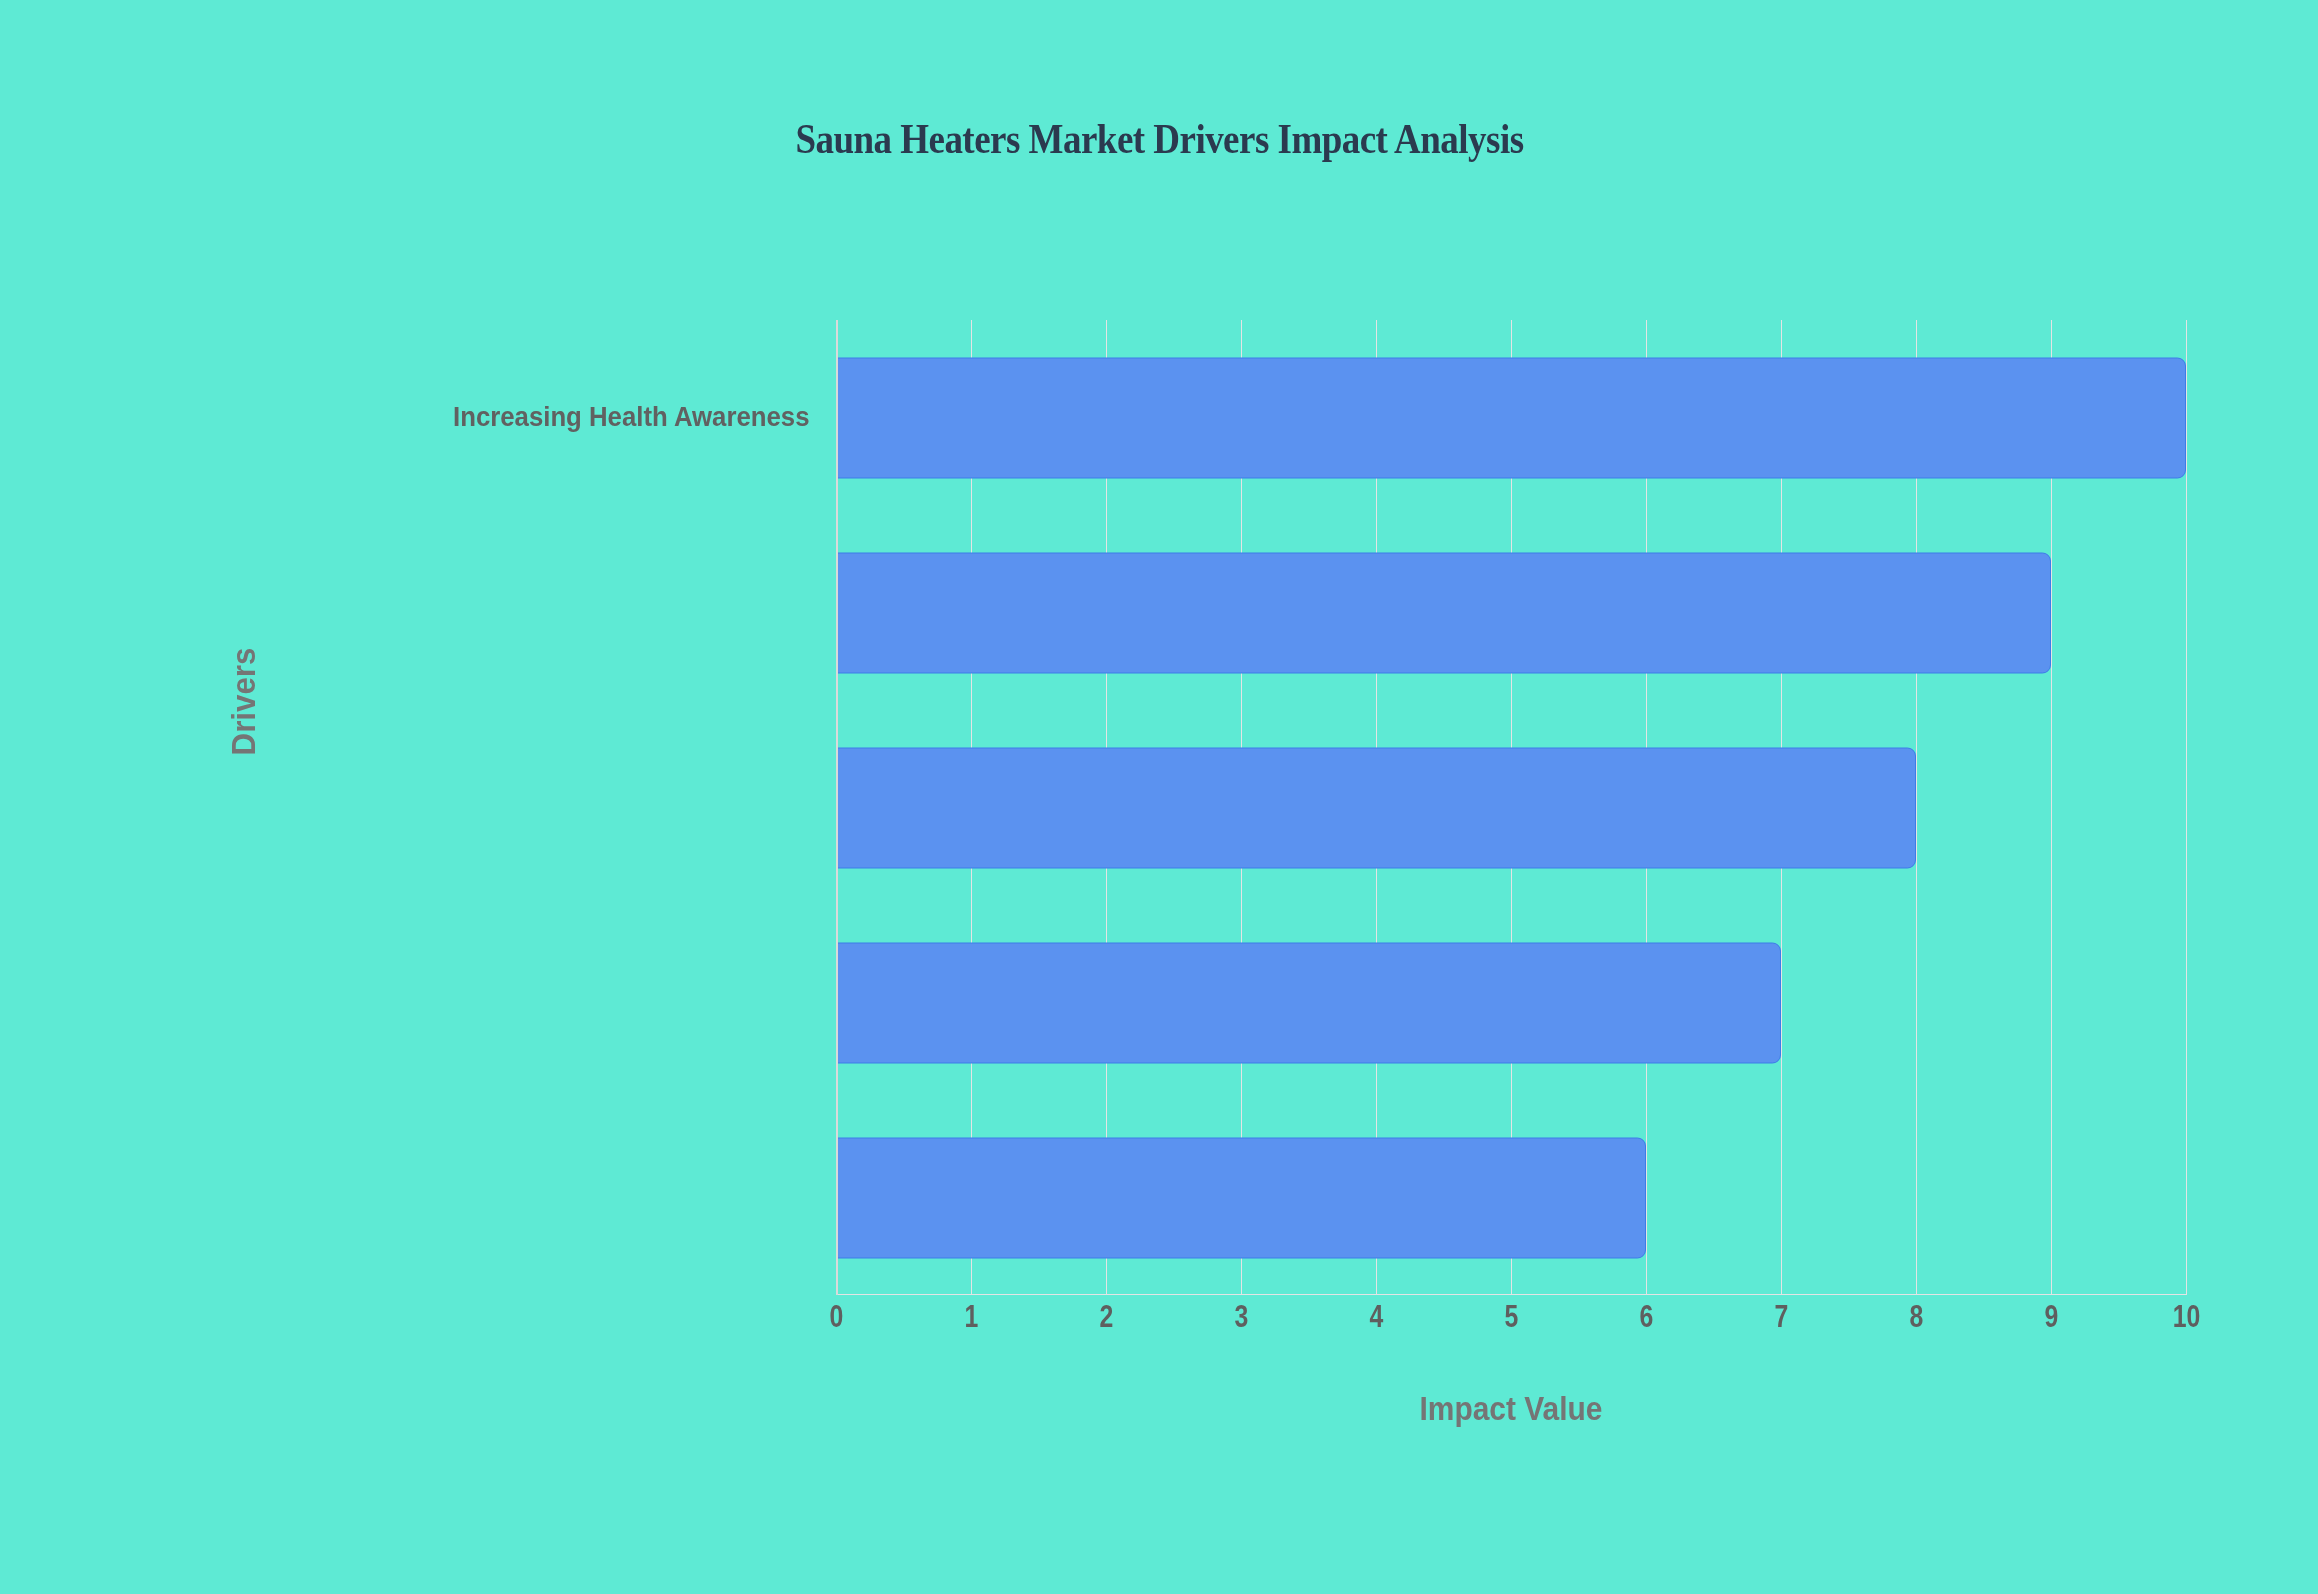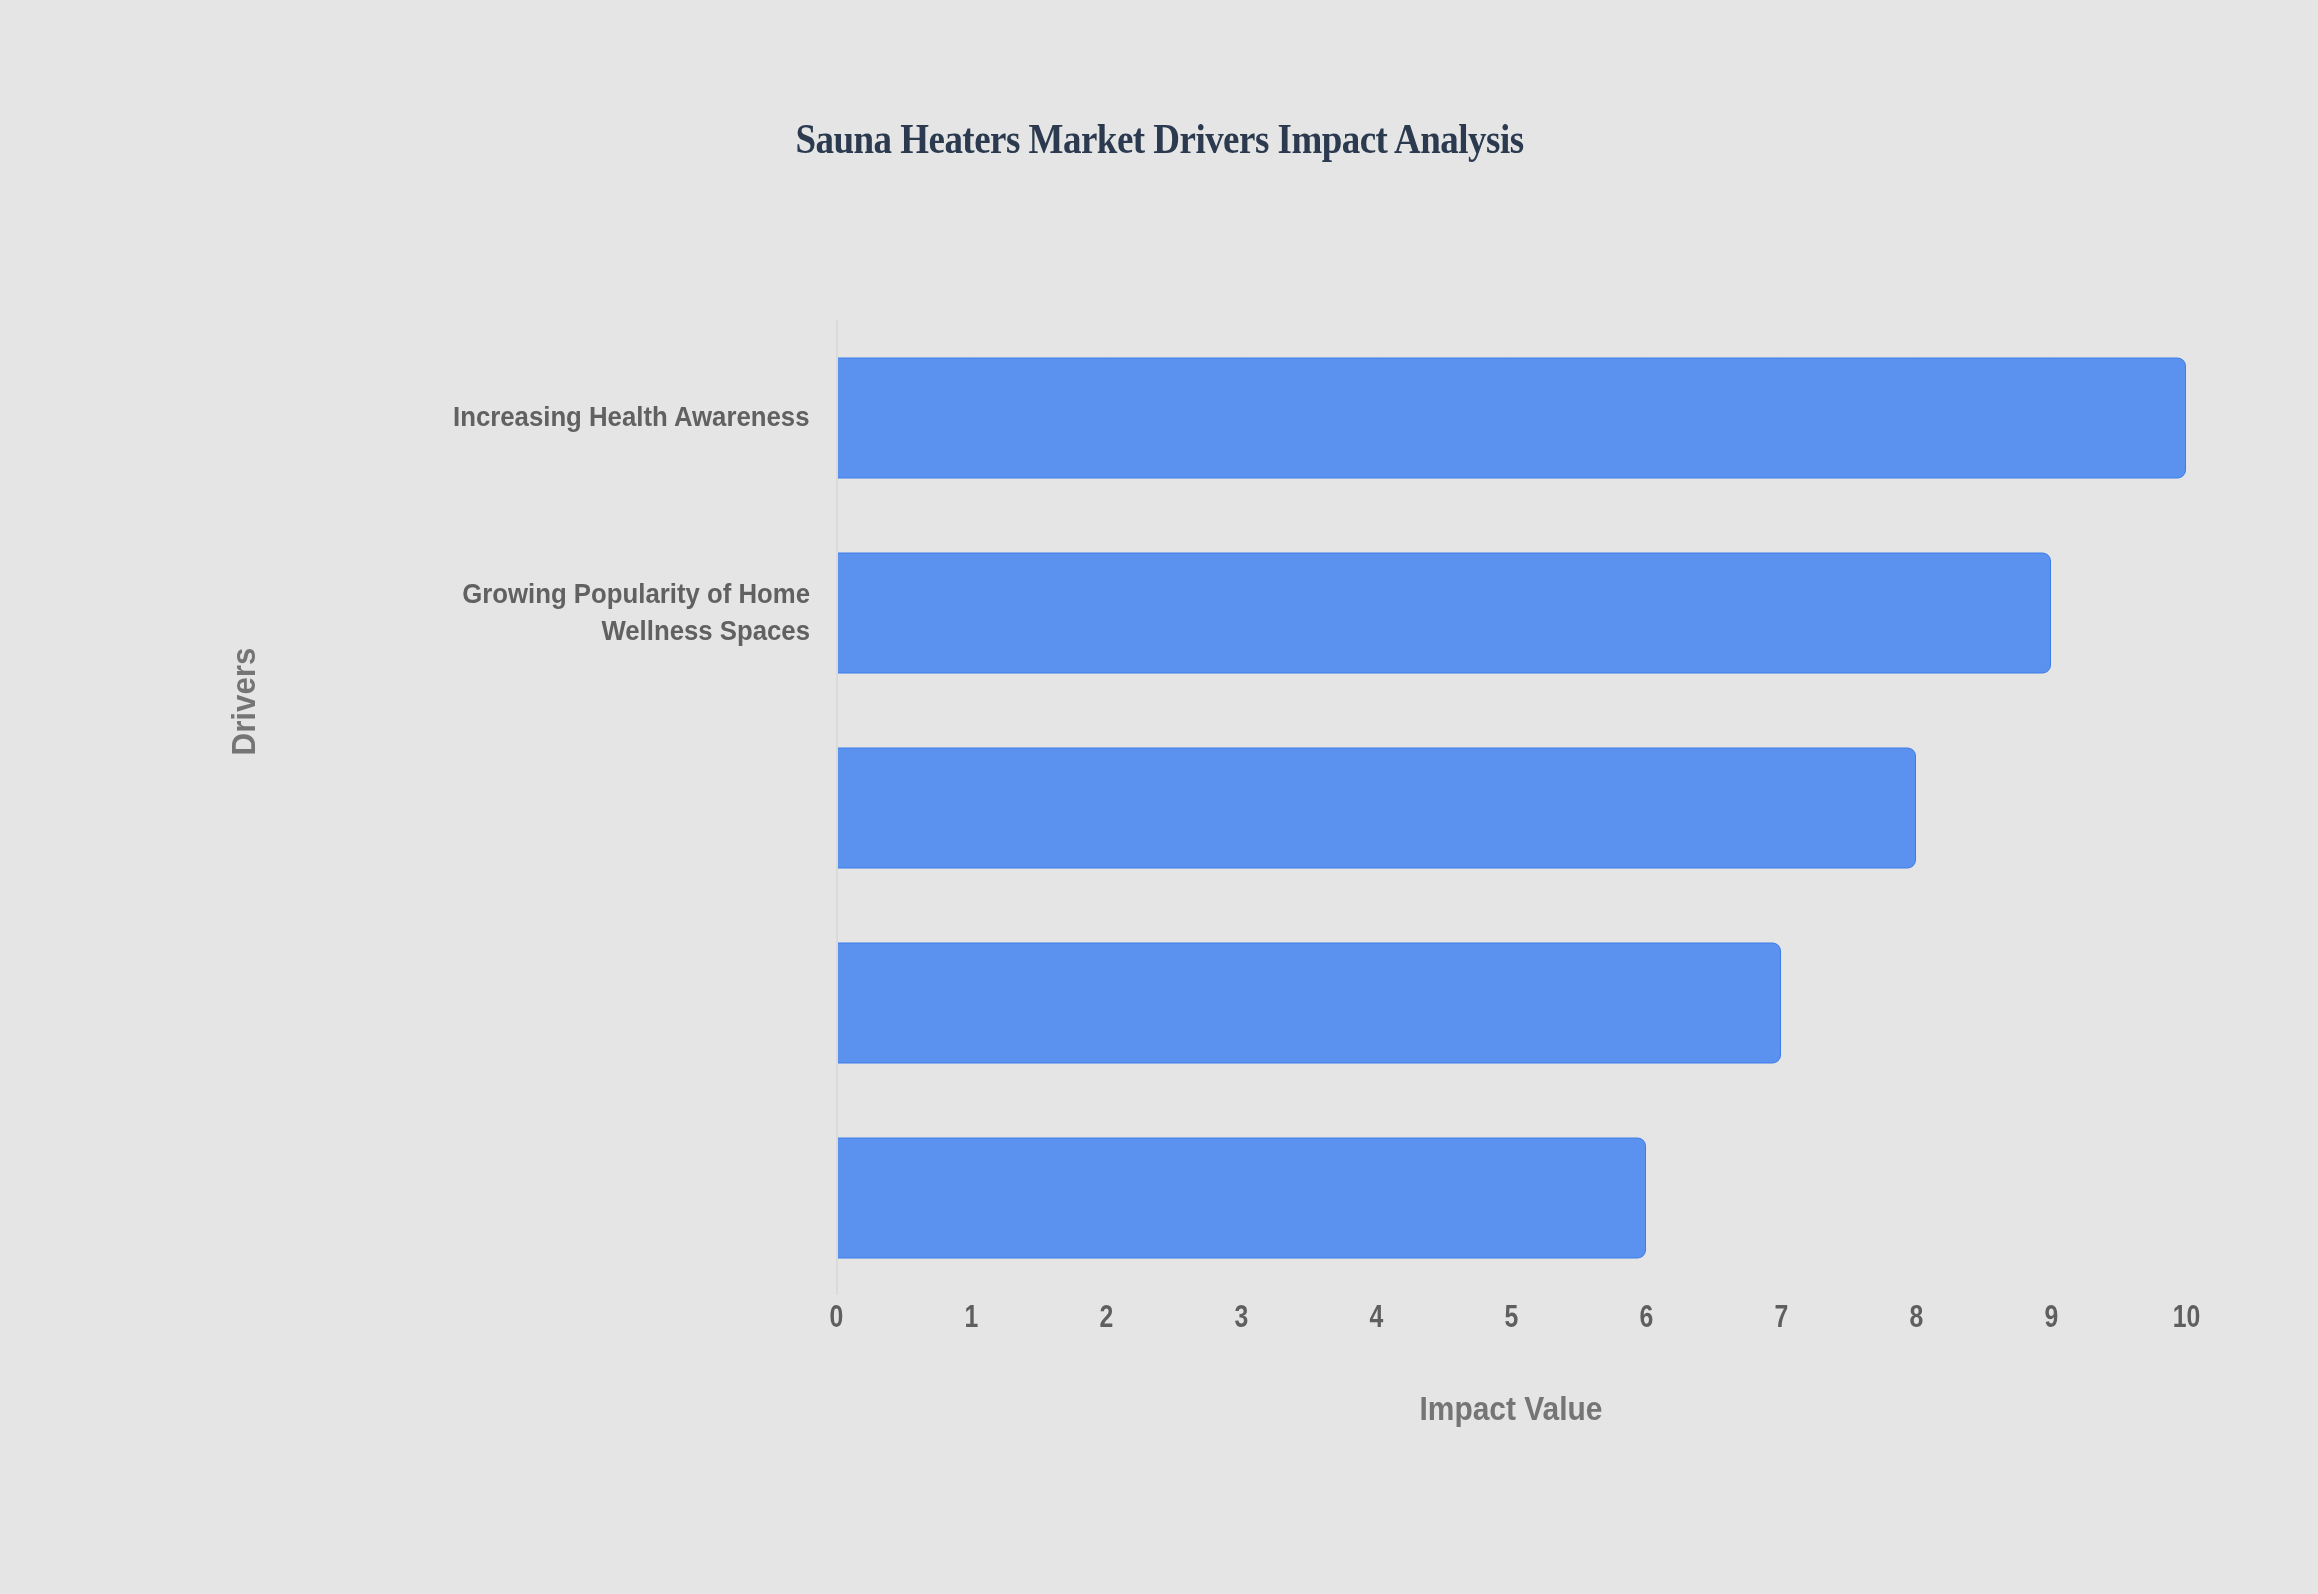--- a/index.html
+++ b/index.html
@@ -11,21 +11,21 @@
     width: 2319px;
     height: 1594px;
     font-family: "Liberation Sans", sans-serif;
     overflow: hidden;
   }
 
   #figure {
     position: relative;
     width: 2319px;
     height: 1594px;
-    background: #e5e5e5;
+    background: #5eead4;
   }
 
   
   #chart-title {
     position: absolute;
     left: 0;
     top: 114px;
     width: 2319px;
     text-align: center;
     font-family: "Liberation Serif", "DejaVu Serif", serif;
@@ -205,24 +205,20 @@
         </div>
       </div>
     <div id="baseline-axis"></div>
     <div id="bottom-axis"></div>
   </div>
 
   <div id="ytick-labels">
       <div class="ytick-row" style="top: 0px; height: 195px;">
         <div class="ytick-text">Increasing Health Awareness</div>
       </div>
-      <div class="ytick-row" style="top: 195px; height: 195px;">
-        <div class="ytick-text">Growing Popularity of Home
-Wellness Spaces</div>
-      </div>
     </div>
 
   <div id="xtick-labels">
       <div class="xtick-label" style="left: 0px;">0</div>
       <div class="xtick-label" style="left: 135px;">1</div>
       <div class="xtick-label" style="left: 270px;">2</div>
       <div class="xtick-label" style="left: 405px;">3</div>
       <div class="xtick-label" style="left: 540px;">4</div>
       <div class="xtick-label" style="left: 675px;">5</div>
       <div class="xtick-label" style="left: 810px;">6</div>

